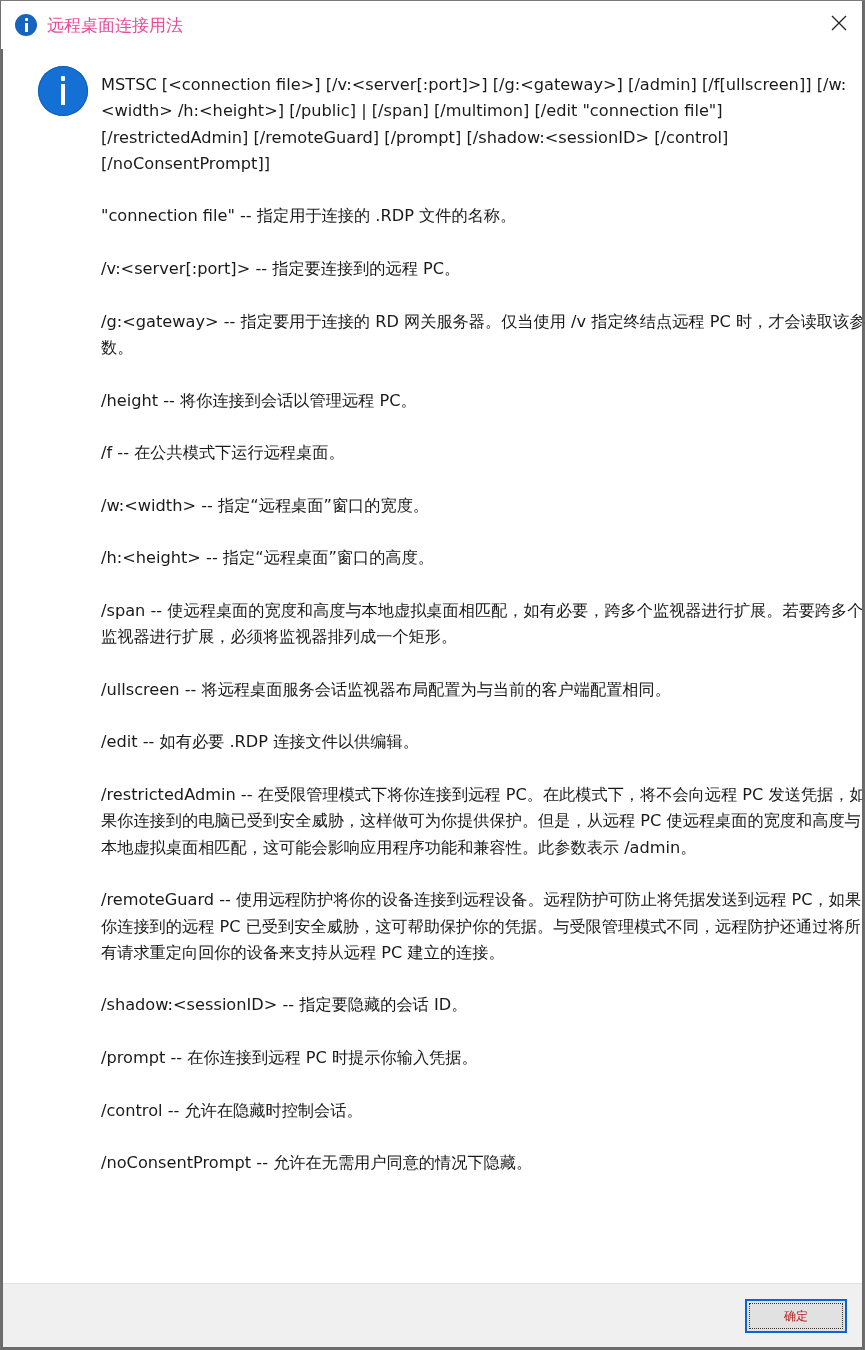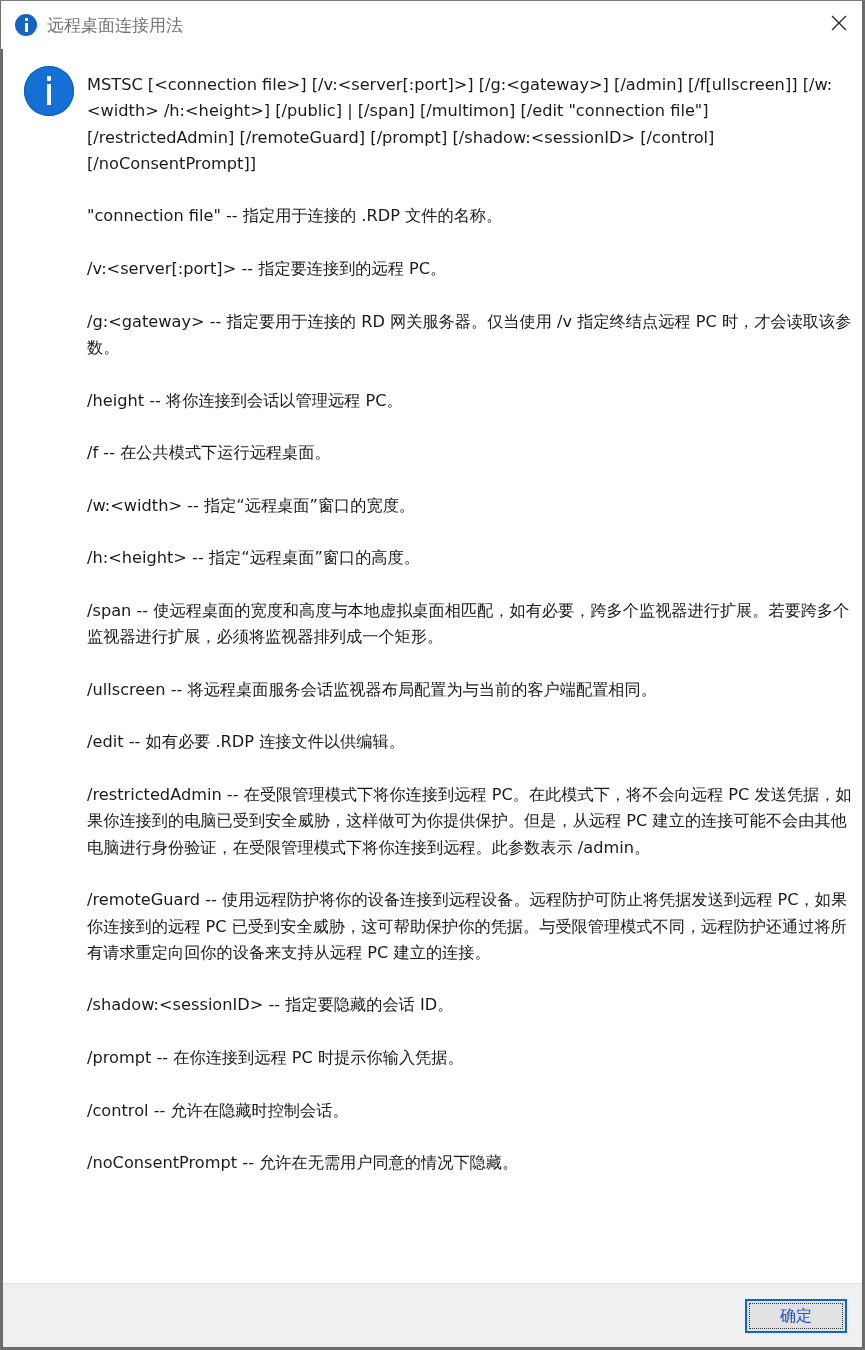--- a/index.html
+++ b/index.html
@@ -7,39 +7,39 @@
          font-family:"DejaVu Sans","Liberation Sans",sans-serif; color:#1a1a1a; }
   .window { position:absolute; left:0; top:0; width:865px; height:1350px; box-sizing:border-box;
             border:1px solid #6f6f6f; border-top:1px solid #7a7a7a; background:#fff; }
   .window::before { content:""; position:absolute; left:0; top:0; bottom:0; width:2px; background:#6a6a6a; }
   .window::after { content:""; position:absolute; right:0; top:0; bottom:0; width:2px; background:#6a6a6a; }
   .titlebar { position:absolute; left:0; top:0; right:0; height:48px; background:#fff; }
   .title-icon { position:absolute; left:14px; top:13px; width:22px; height:22px; border-radius:50%;
                 background:#1565c0; }
   .title-icon .dot { position:absolute; left:9.5px; top:4px; width:3px; height:3px; background:#fff; border-radius:1px; }
   .title-icon .bar { position:absolute; left:9.5px; top:8.5px; width:3px; height:9px; background:#fff; }
-  .title-text { position:absolute; left:46px; top:13px; font-size:17px; line-height:22px; color:#737373; }
+  .title-text { position:absolute; left:46px; top:13px; font-size:17px; line-height:22px; color:#ec4899; }
   .close-btn { position:absolute; right:2px; top:0; width:46px; height:46px; cursor:pointer; }
   .close-btn svg { position:absolute; left:15px; top:14px; }
 
-  .content { position:absolute; left:6px; right:2px; top:48px; height:1234px; background:#fff; }
+  .content { position:absolute; left:20px; right:2px; top:48px; height:1234px; background:#fff; }
   .big-info { position:absolute; left:17px; top:17px; width:50px; height:50px; border-radius:50%;
               background:#1470d4; box-shadow: inset 0 0 0 1px #0e5fb8; }
   .big-info .dot { position:absolute; left:23px; top:10px; width:4px; height:5px; background:#fff; border-radius:1px; }
   .big-info .bar { position:absolute; left:23px; top:18px; width:4px; height:21px; background:#fff; }
 
   .msg { position:absolute; left:80px; top:23px; width:765px; font-size:16.2px; line-height:26.3px;
          color:#1a1a1a; letter-spacing:0; }
   .msg p { margin:0 0 26.3px 0; white-space:pre-wrap; }
 
   .footer { position:absolute; left:2px; right:2px; top:1282px; bottom:2px; background:#f0f0f0;
             border-top:1px solid #e2e2e2; }
   .ok-btn { position:absolute; left:742px; top:15px; width:102px; height:34px; box-sizing:border-box;
             background:#e1e1e1; border:2px solid #0a64d4; cursor:pointer;
-            font-size:16px; color:#1d4ed8; text-align:center; line-height:30px; }
+            font-size:12px; color:#b91c1c; text-align:center; line-height:30px; }
   .ok-btn::after { content:""; position:absolute; left:2px; top:2px; right:2px; bottom:2px;
                    border:1px dotted #333; pointer-events:none; }
   .bottom-edge { position:absolute; left:0; right:0; bottom:0; height:2px; background:#6a6a6a; }
 </style>
 </head>
 <body>
 
 <div class="window">
   <div class="titlebar">
     <span class="title-icon">
@@ -64,21 +64,21 @@
       <p>"connection file" -- 指定用于连接的 .RDP 文件的名称。</p>
       <p>/v:&lt;server[:port]&gt; -- 指定要连接到的远程 PC。</p>
       <p>/g:&lt;gateway&gt; -- 指定要用于连接的 RD 网关服务器。仅当使用 /v 指定终结点远程 PC 时，才会读取该参数。</p>
       <p>/height -- 将你连接到会话以管理远程 PC。</p>
       <p>/f -- 在公共模式下运行远程桌面。</p>
       <p>/w:&lt;width&gt; -- 指定“远程桌面”窗口的宽度。</p>
       <p>/h:&lt;height&gt; -- 指定“远程桌面”窗口的高度。</p>
       <p>/span -- 使远程桌面的宽度和高度与本地虚拟桌面相匹配，如有必要，跨多个监视器进行扩展。若要跨多个监视器进行扩展，必须将监视器排列成一个矩形。</p>
       <p>/ullscreen -- 将远程桌面服务会话监视器布局配置为与当前的客户端配置相同。</p>
       <p>/edit -- 如有必要 .RDP 连接文件以供编辑。</p>
-      <p>/restrictedAdmin -- 在受限管理模式下将你连接到远程 PC。在此模式下，将不会向远程 PC 发送凭据，如果你连接到的电脑已受到安全威胁，这样做可为你提供保护。但是，从远程 PC 建立的连接可能不会由其他电脑进行身份验证，在受限管理模式下将你连接到远程。此参数表示 /admin。</p>
+      <p>/restrictedAdmin -- 在受限管理模式下将你连接到远程 PC。在此模式下，将不会向远程 PC 发送凭据，如果你连接到的电脑已受到安全威胁，这样做可为你提供保护。但是，从远程 PC 使远程桌面的宽度和高度与本地虚拟桌面相匹配，这可能会影响应用程序功能和兼容性。此参数表示 /admin。</p>
       <p>/remoteGuard -- 使用远程防护将你的设备连接到远程设备。远程防护可防止将凭据发送到远程 PC，如果你连接到的远程 PC 已受到安全威胁，这可帮助保护你的凭据。与受限管理模式不同，远程防护还通过将所有请求重定向回你的设备来支持从远程 PC 建立的连接。</p>
       <p>/shadow:&lt;sessionID&gt; -- 指定要隐藏的会话 ID。</p>
       <p>/prompt -- 在你连接到远程 PC 时提示你输入凭据。</p>
       <p>/control -- 允许在隐藏时控制会话。</p>
       <p>/noConsentPrompt -- 允许在无需用户同意的情况下隐藏。</p>
     </div>
   </div>
 
   <div class="footer">
     <div class="ok-btn">确定</div>

